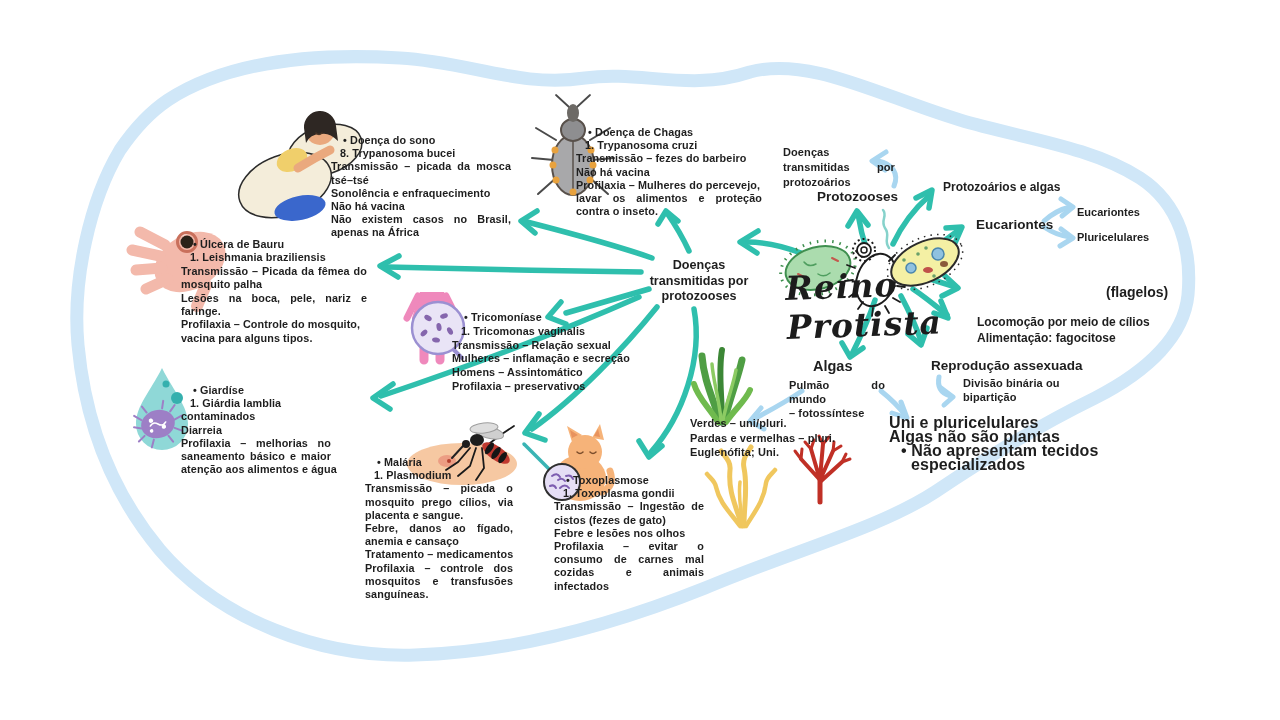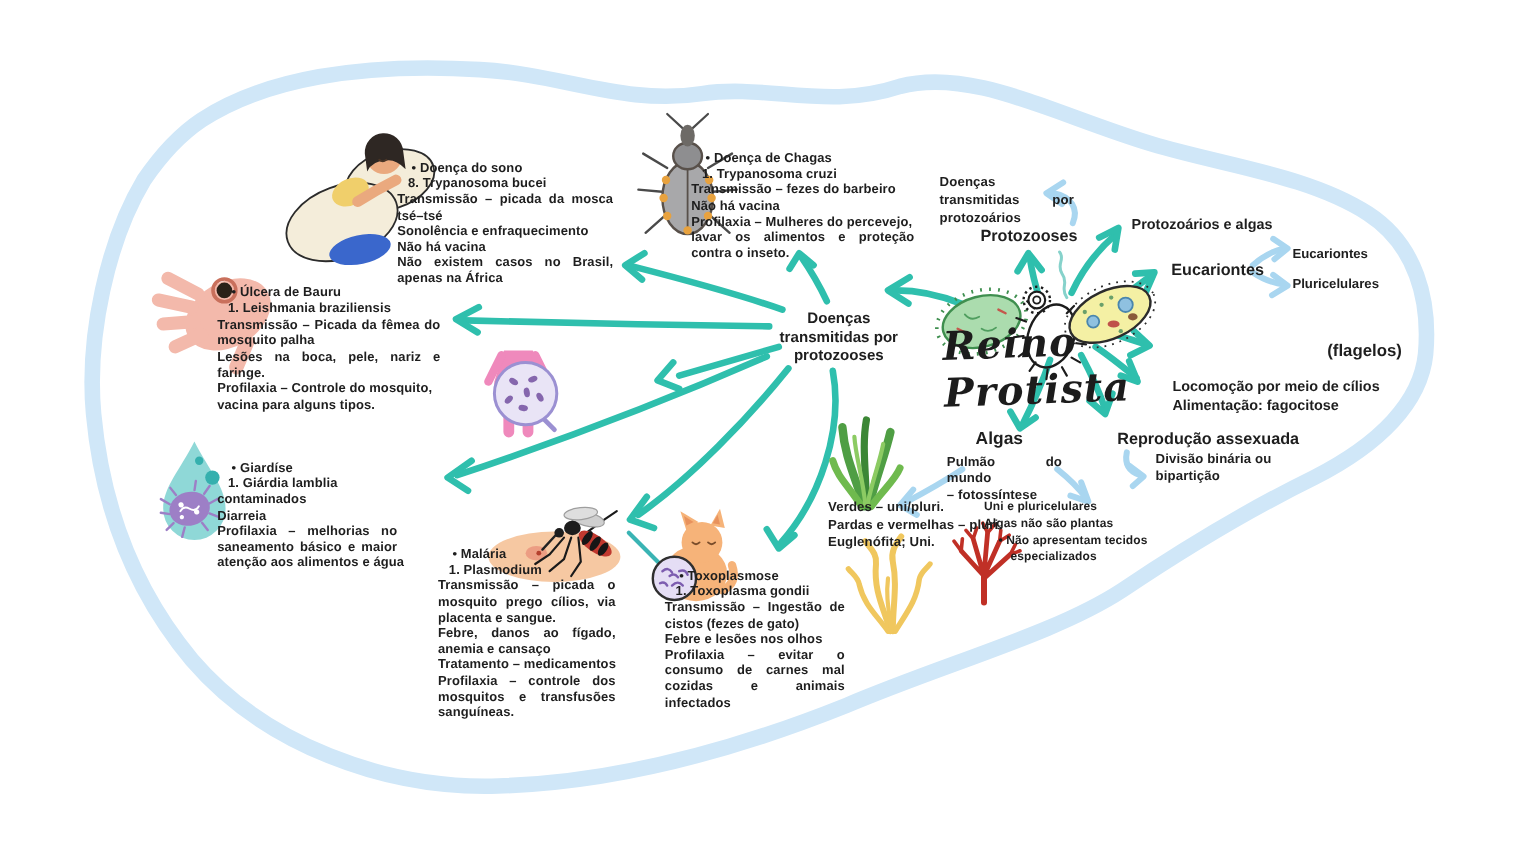--- a/index.html
+++ b/index.html
@@ -316,20 +316,28 @@
   <div class="node body" style="left:181px;top:238px;width:186px;line-height:13.4px">
       <div class="ln ib">• Úlcera de Bauru</div>
       <div class="ln in">1. Leishmania braziliensis</div>
       <div class="ln j">Transmissão – Picada da fêmea do</div>
       <div class="ln">mosquito palha</div>
       <div class="ln j">Lesões na boca, pele, nariz e</div>
       <div class="ln">faringe.</div>
       <div class="ln">Profilaxia – Controle do mosquito,</div>
       <div class="ln">vacina para alguns tipos.</div>
     </div>
+  <div class="node body" style="left:452px;top:311px;width:172px;line-height:13.8px">
+      <div class="ln ib">• Tricomoníase</div>
+      <div class="ln in">1. Tricomonas vaginalis</div>
+      <div class="ln">Transmissão – Relação sexual</div>
+      <div class="ln">Mulheres – inflamação e secreção</div>
+      <div class="ln">Homens – Assintomático</div>
+      <div class="ln">Profilaxia – preservativos</div>
+    </div>
   <div class="node body" style="left:181px;top:384px;width:150px">
       <div class="ln ib">• Giardíse</div>
       <div class="ln in">1. Giárdia lamblia</div>
       <div class="ln">contaminados</div>
       <div class="ln">Diarreia</div>
       <div class="ln j">Profilaxia – melhorias no</div>
       <div class="ln j">saneamento básico e maior</div>
       <div class="ln">atenção aos alimentos e água</div>
     </div>
   <div class="node body" style="left:365px;top:456px;width:148px">
@@ -360,20 +368,20 @@
   <div class="node" style="left:813px;top:358px;font-size:14.5px">Algas</div>
   <div class="node body" style="left:789px;top:378px;width:96px;line-height:14px;font-size:11px">
       <div class="ln j">Pulmão do mundo</div>
       <div class="ln">– fotossíntese</div>
     </div>
   <div class="node body" style="left:690px;top:416px;width:168px;line-height:14.5px;font-size:11px">
       <div class="ln">Verdes – uni/pluri.</div>
       <div class="ln">Pardas e vermelhas –  pluri.</div>
       <div class="ln">Euglenófita; Uni.</div>
     </div>
-  <div class="node body" style="left:820px;top:416px;width:176px;line-height:14px;font-size:10px">
+  <div class="node body" style="left:889px;top:416px;width:176px;line-height:14px;font-size:16px">
       <div class="ln">Uni e pluricelulares</div>
       <div class="ln">Algas não são plantas</div>
       <div class="ln ib">• Não apresentam tecidos</div>
       <div class="ln" style="padding-left: 22px;">especializados</div>
     </div>
 
 </div>
 
 </body></html>

